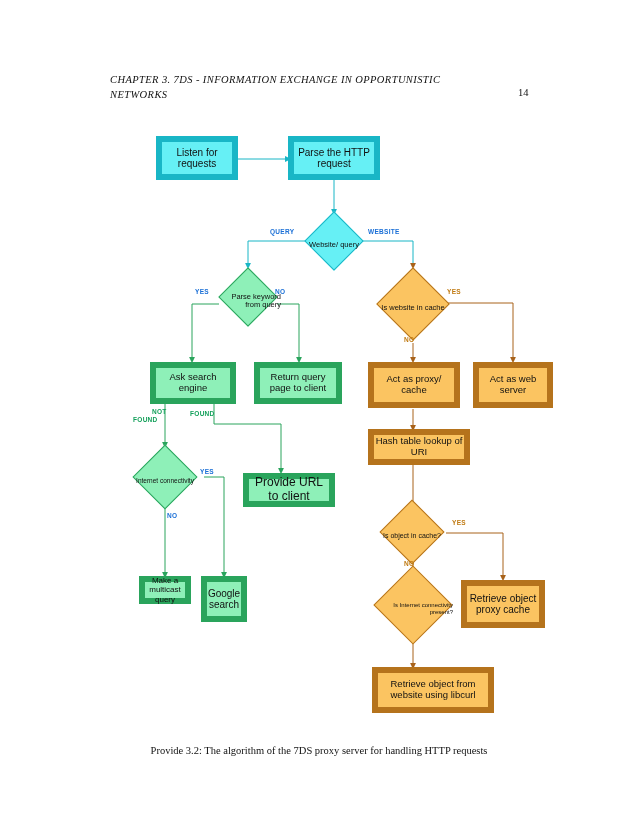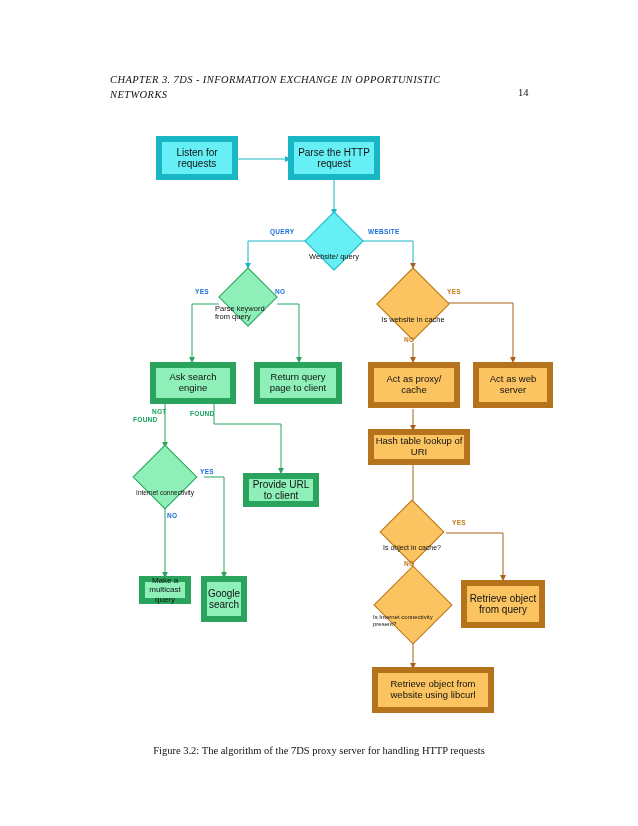--- a/index.html
+++ b/index.html
@@ -40,22 +40,22 @@
   .dia{position:absolute;}
   .dia .shape{
     position:absolute;left:0;top:0;width:100%;height:100%;
     transform:rotate(45deg);
     box-sizing:border-box;
   }
   .dia.cyan .shape{background:#66f0f5;border:1px solid #19b6c6;}
   .dia.green .shape{background:#8ef0b8;border:1px solid #2aa45c;}
   .dia.orange .shape{background:#fbc461;border:1px solid #b5731c;}
   .dia .txt{
-    position:absolute;left:-12px;top:16px;width:calc(100% + 24px);height:100%;
-    display:flex;align-items:center;justify-content:center;text-align:left;
+    position:absolute;left:-12px;top:4px;width:calc(100% + 24px);height:100%;
+    display:flex;align-items:center;justify-content:center;text-align:right;
     font-family:"Liberation Sans",sans-serif;line-height:1.1;color:#111;
     pointer-events:none;
   }
   
   .elabel{
     position:absolute;
     font-family:"Liberation Sans",sans-serif;
     font-weight:bold;font-size:6.5px;letter-spacing:.3px;
     line-height:8px;white-space:nowrap;
   }
@@ -173,39 +173,39 @@
   <div class="elabel green" style="left:133px;top:416px;">FOUND</div>
   <div class="elabel green" style="left:190px;top:410px;">FOUND</div>
 
   <div class="dia green" style="left:142px;top:454px;width:46px;height:46px;">
     <div class="shape"></div>
     <div class="txt" style="font-size:6.5px;">Internet connectivity</div>
   </div>
   <div class="elabel blue" style="left:200px;top:468px;">YES</div>
   <div class="elabel blue" style="left:167px;top:512px;">NO</div>
 
-  <div class="node rect green" style="left:243px;top:473px;width:76px;height:34px;font-size:10px;">Provide URL to client</div>
+  <div class="node rect green" style="left:243px;top:473px;width:92px;height:34px;font-size:12px;">Provide URL to client</div>
 
   <div class="node rect orange" style="left:368px;top:429px;width:102px;height:36px;font-size:9.5px;">Hash table lookup of URI</div>
 
   <div class="dia orange" style="left:389px;top:509px;width:46px;height:46px;">
     <div class="shape"></div>
     <div class="txt" style="font-size:7px;">Is object in cache?</div>
   </div>
   <div class="elabel orange" style="left:452px;top:519px;">YES</div>
   <div class="elabel orange" style="left:404px;top:560px;">NO</div>
 
   <div class="node rect green" style="left:139px;top:576px;width:52px;height:28px;font-size:8px;">Make a multicast query</div>
 
   <div class="node rect green" style="left:201px;top:576px;width:46px;height:46px;font-size:10px;">Google search</div>
 
   <div class="dia orange" style="left:385px;top:577px;width:56px;height:56px;">
     <div class="shape"></div>
     <div class="txt" style="font-size:6px;">Is Internet connectivity present?</div>
   </div>
 
-  <div class="node rect orange" style="left:461px;top:580px;width:84px;height:48px;font-size:10px;">Retrieve object from query</div>
+  <div class="node rect orange" style="left:461px;top:580px;width:84px;height:48px;font-size:10px;">Retrieve object proxy cache</div>
 
   <div class="node rect orange" style="left:372px;top:667px;width:122px;height:46px;font-size:9.5px;">Retrieve object from website using libcurl</div>
 
 </div>
 
-<div id="caption">Figure 3.2: The algorithm of the 7DS proxy server for handling HTTP requests</div>
+<div id="caption">Provide 3.2: The algorithm of the 7DS proxy server for handling HTTP requests</div>
 
 </body></html>

